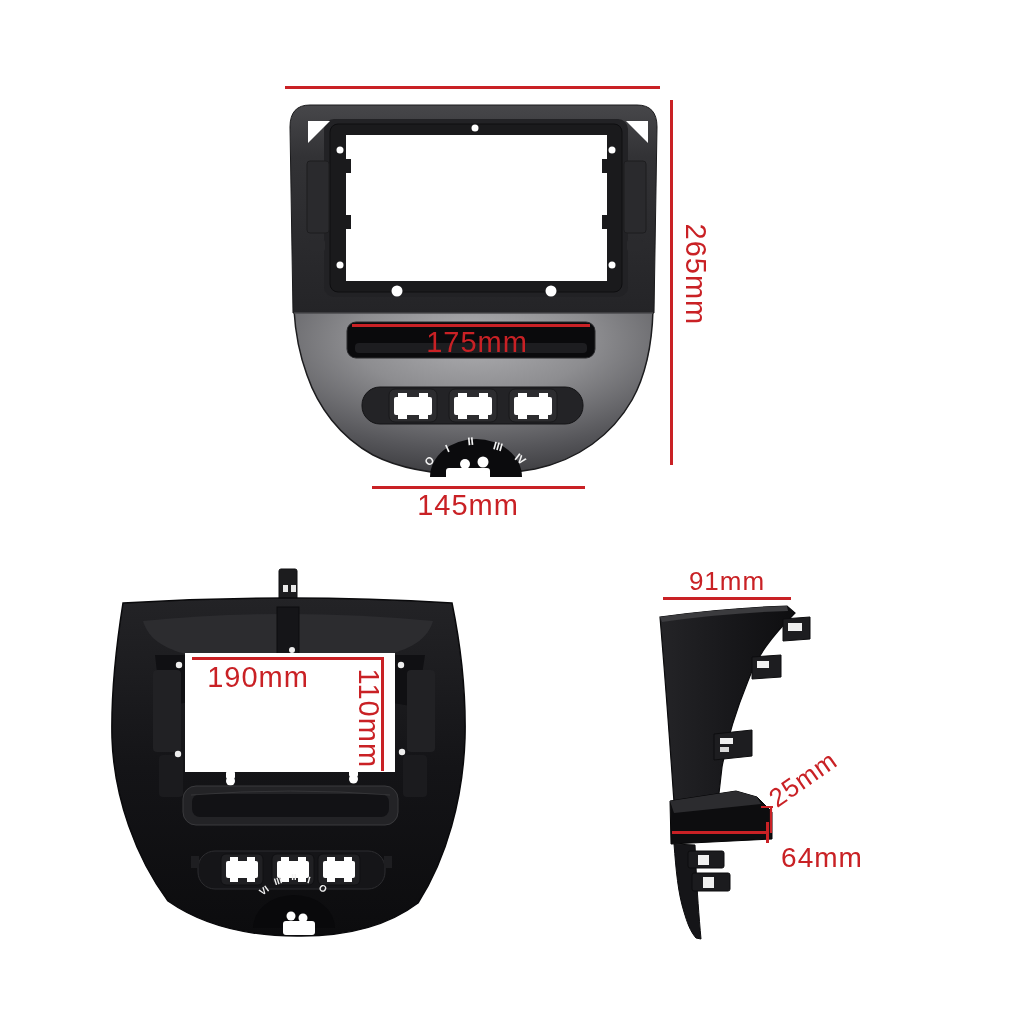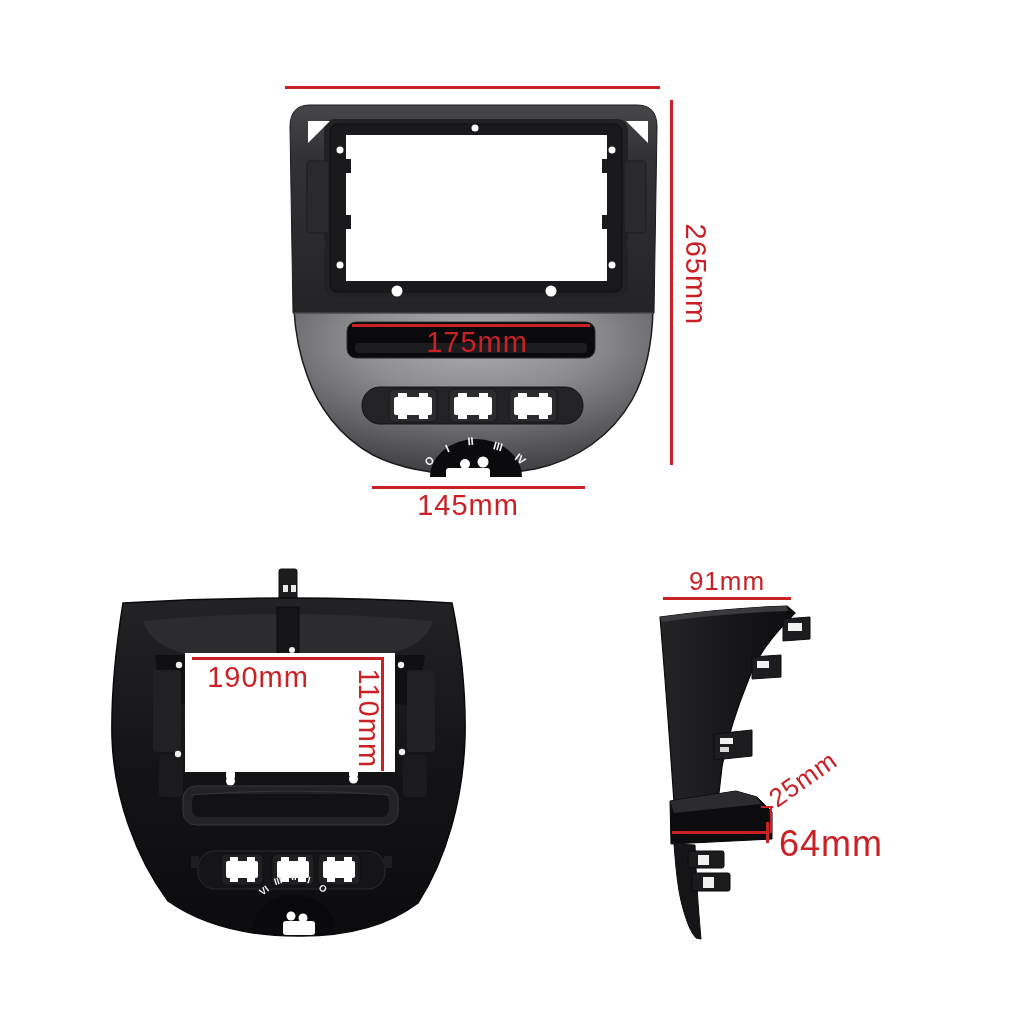--- a/index.html
+++ b/index.html
@@ -274,15 +274,15 @@
   <div class="dim-line" style="left:381px;top:657px;width:3px;height:114px;"></div>
   <div class="dim-label rot90" style="left:320px;top:702px;width:96px;">110mm</div>
 
   <div class="dim-label small" style="left:663px;top:568px;width:128px;">91mm</div>
   <div class="dim-line" style="left:663px;top:597px;width:128px;height:3px;"></div>
 
   <div class="dim-label small rot-35" style="left:763px;top:766px;width:80px;">25mm</div>
 
   <div class="dim-line" style="left:672px;top:831px;width:95px;height:3px;"></div>
   <div class="dim-line" style="left:766px;top:822px;width:3px;height:21px;"></div>
-  <div class="dim-label small" style="left:779px;top:826px;width:86px;font-size:36px;">64mm</div>
+  <div class="dim-label small" style="left:779px;top:844px;width:86px;font-size:28px;">64mm</div>
 
 </div>
 
 </body></html>

